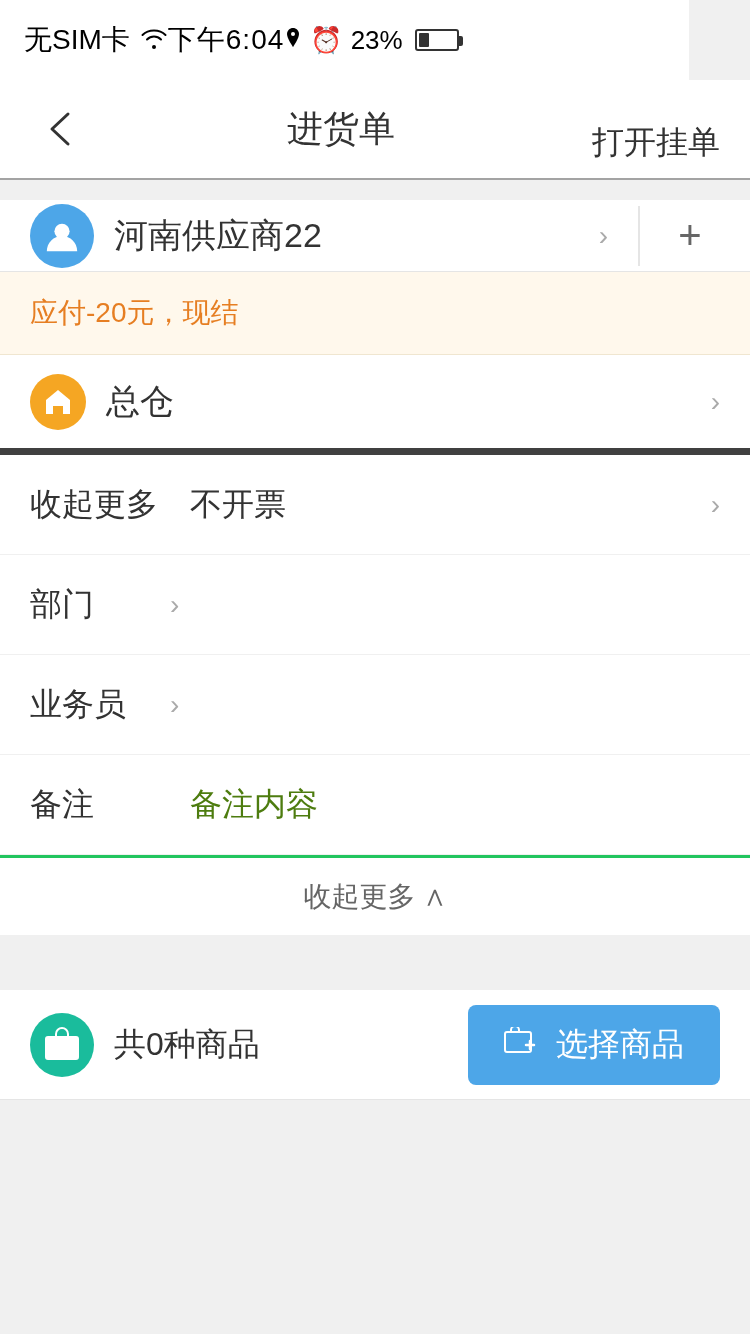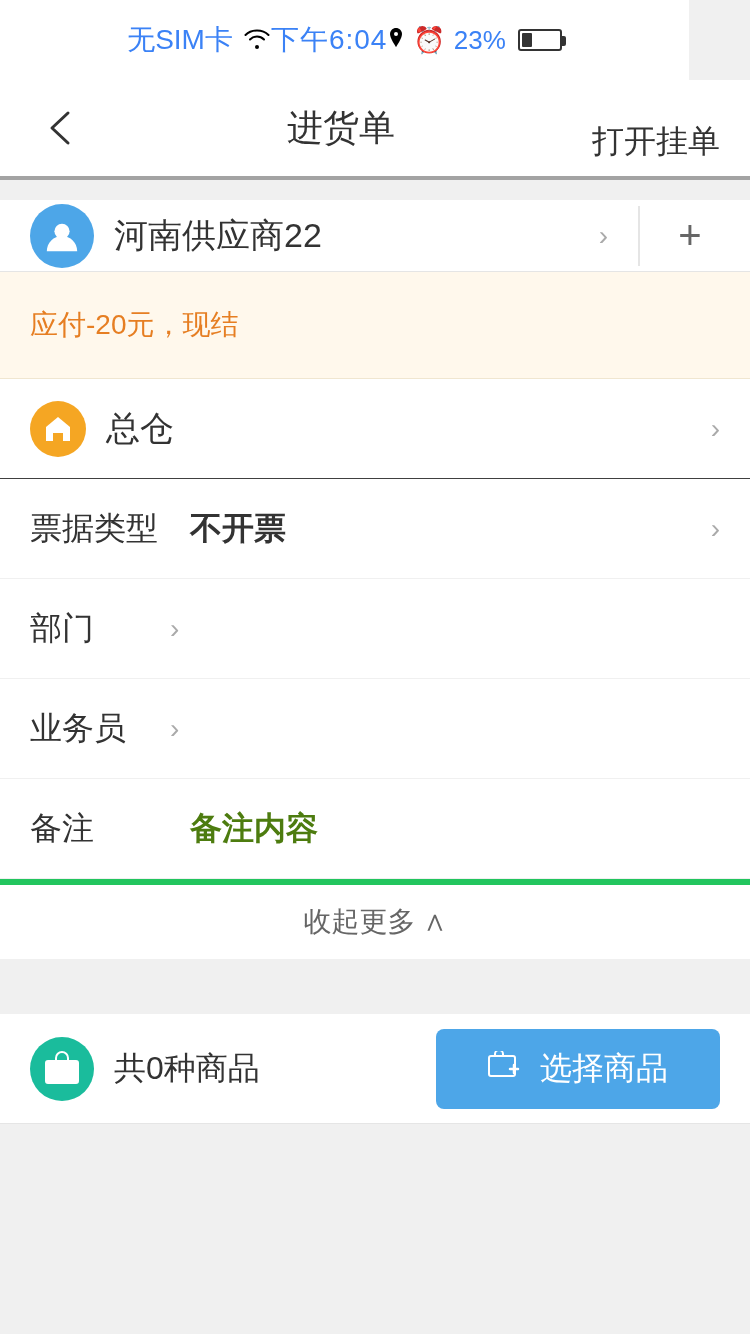--- a/index.html
+++ b/index.html
@@ -14,24 +14,24 @@
       color: #333;
     }
 
     
     .status-bar {
       width: 689px;
       height: 80px;
       background: #fff;
       display: flex;
       align-items: center;
-      justify-content: center;
+      justify-content: flex-start;
       padding: 0 24px;
       font-size: 28px;
-      color: #3b82f6;
+      color: #000000;
     }
     .status-bar-left {
       display: flex;
       align-items: center;
       gap: 10px;
     }
     .status-bar-center {
       font-size: 28px;
       font-weight: 500;
       letter-spacing: 1px;
@@ -73,21 +73,21 @@
 
     
     .nav-bar {
       width: 750px;
       height: 100px;
       background: #fff;
       display: flex;
       align-items: center;
       justify-content: space-between;
       padding: 0 30px;
-      border-bottom: 4px solid #a3a3a3;
+      border-bottom: 2px solid #a3a3a3;
     }
     .nav-back {
       font-size: 36px;
       color: #333;
       cursor: pointer;
       width: 60px;
       height: 60px;
       display: flex;
       align-items: center;
       justify-content: center;
@@ -155,34 +155,34 @@
     .supplier-divider {
       width: 2px;
       height: 60px;
       background: #e5e5e5;
       margin-right: 20px;
     }
 
     
     .notice-bar {
       background: #fff8ec;
-      padding: 34px 30px;
+      padding: 22px 30px;
       font-size: 28px;
       color: #e67e22;
       border-bottom: 1px solid #f0e6d0;
     }
 
     
     .warehouse-section {
       background: #fff;
       display: flex;
       align-items: center;
       padding: 0 30px;
       height: 100px;
-      border-bottom: 1px solid #404040;
+      border-bottom: 7px solid #404040;
     }
     .warehouse-icon {
       width: 56px;
       height: 56px;
       border-radius: 50%;
       background: #f5a623;
       display: flex;
       align-items: center;
       justify-content: center;
       margin-right: 20px;
@@ -219,38 +219,37 @@
       font-size: 32px;
       color: #333;
       width: 140px;
       flex-shrink: 0;
     }
     .form-value {
       flex: 1;
       font-size: 32px;
       color: #333;
       margin-left: 20px;
-      font-weight: bold;
     }
     .form-value.placeholder {
       color: #4d7c0f;
     }
     .form-arrow {
       color: #aaa;
       font-size: 28px;
     }
 
     
     .collapse-row {
       background: #fff;
       display: flex;
       align-items: center;
       justify-content: center;
       height: 80px;
-      border-top: 6px solid #22c55e;
+      border-top: 3px solid #22c55e;
       cursor: pointer;
     }
     .collapse-text {
       font-size: 28px;
       color: #666;
     }
 
     
     .bottom-divider {
       height: 20px;
@@ -284,21 +283,21 @@
     }
     .product-count {
       flex: 1;
       font-size: 32px;
       color: #333;
     }
     .select-btn {
       background: #4da6e8;
       color: #fff;
       font-size: 32px;
-      padding: 18px 52px;
+      padding: 18px 36px;
       border-radius: 8px;
       display: flex;
       align-items: center;
       gap: 20px;
       cursor: pointer;
     }
     .select-btn-icon {
       font-size: 30px;
     }
 
@@ -373,21 +372,21 @@
       <rect x="11" y="20" width="10" height="8" fill="#f5a623"></rect>
     </svg>
   </div>
   <div class="warehouse-name">总仓</div>
   <span class="arrow-icon">›</span>
 </div>
 
 <div class="form-section">
 
   <div class="form-row">
-    <div class="form-label">票据类型</div>
+    <div class="form-label">收起更多</div>
     <div class="form-value">不开票</div>
     <span class="form-arrow">›</span>
   </div>
 
   <div class="form-row">
     <div class="form-label">部门</div>
     <span class="form-arrow">›</span>
   </div>
 
   <div class="form-row">

